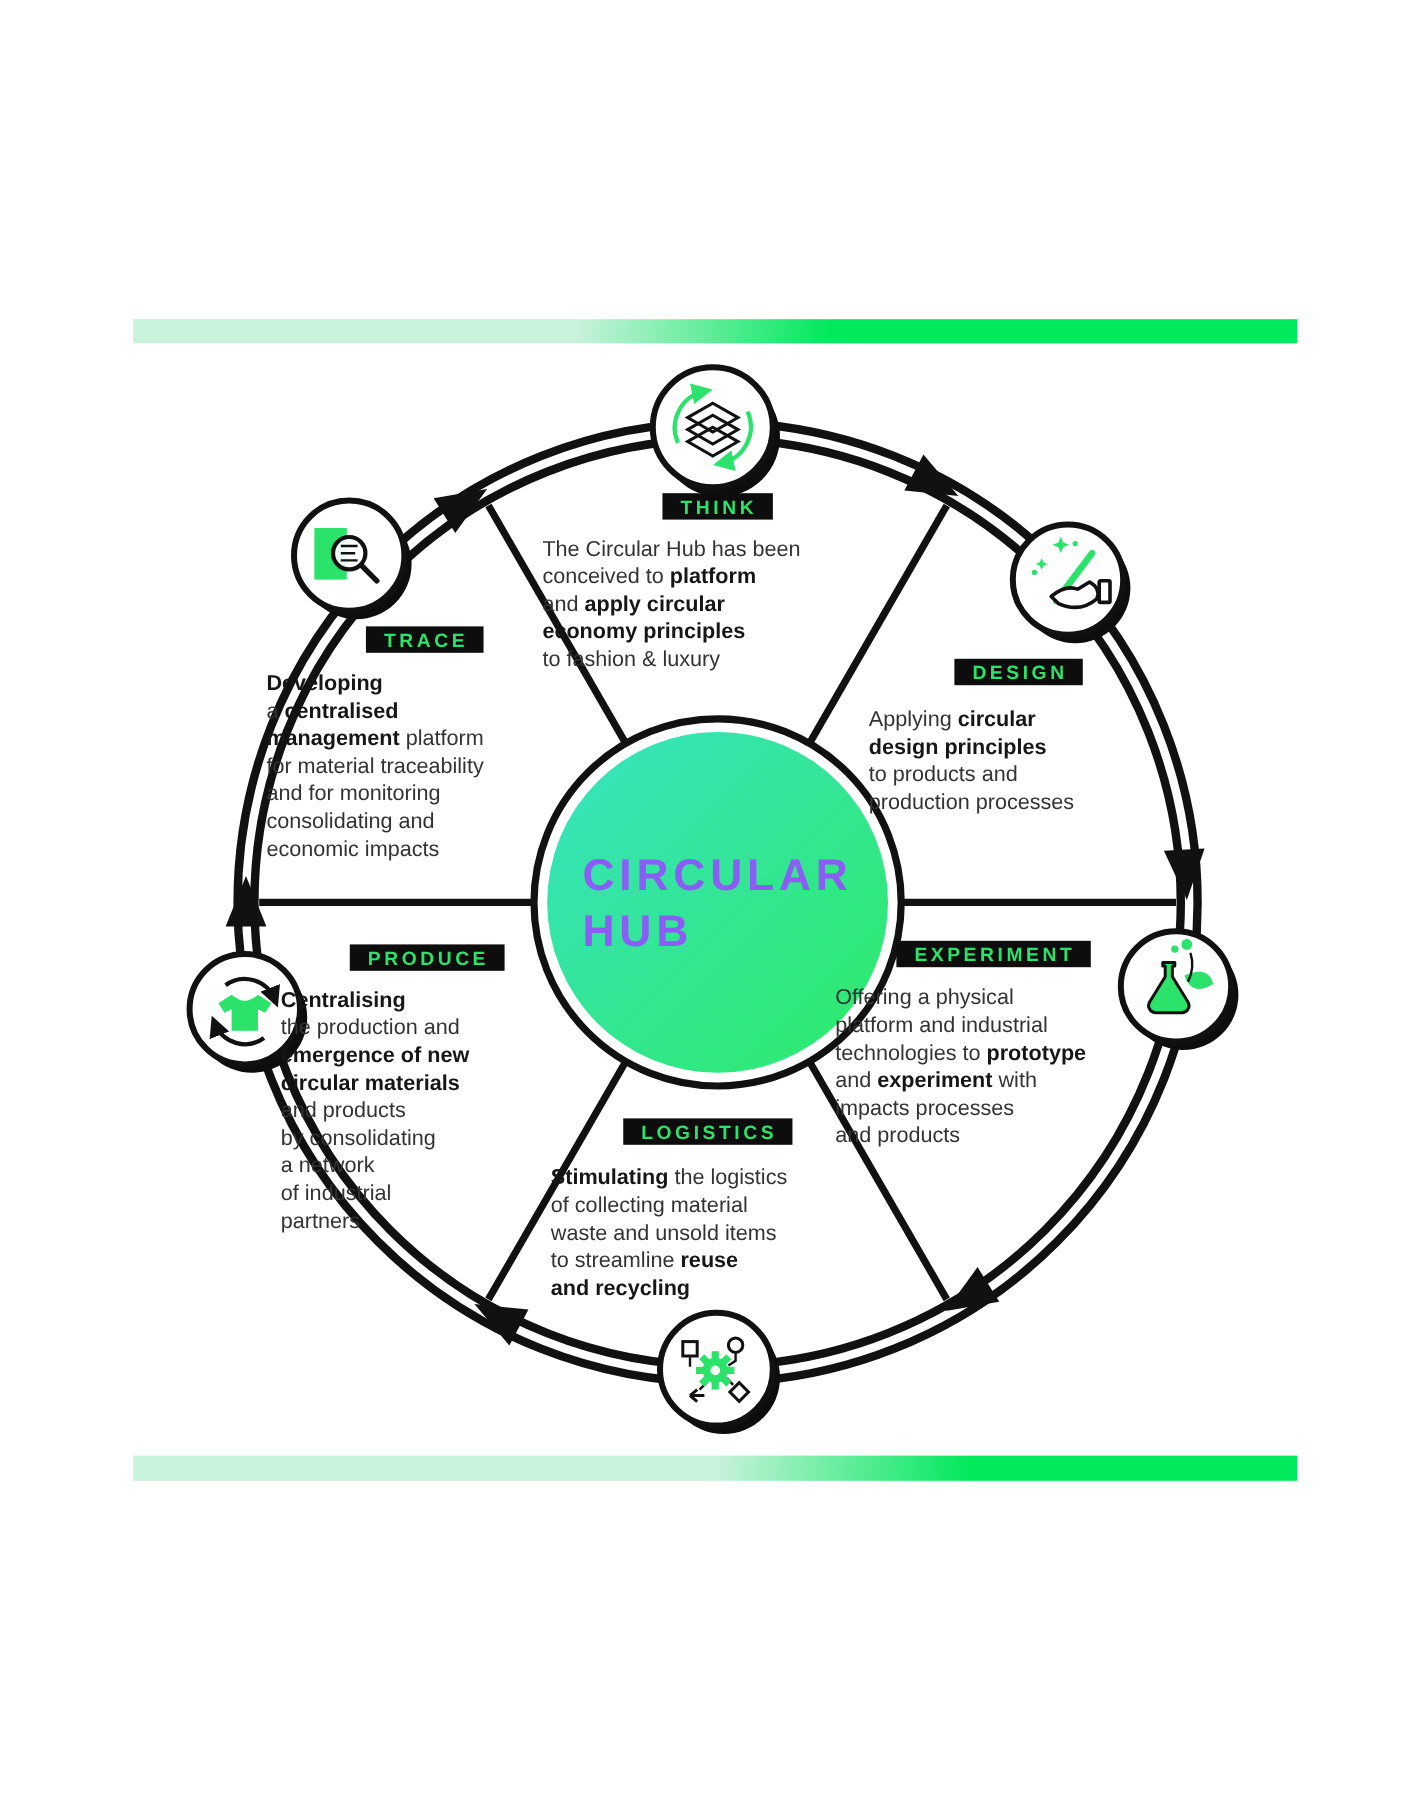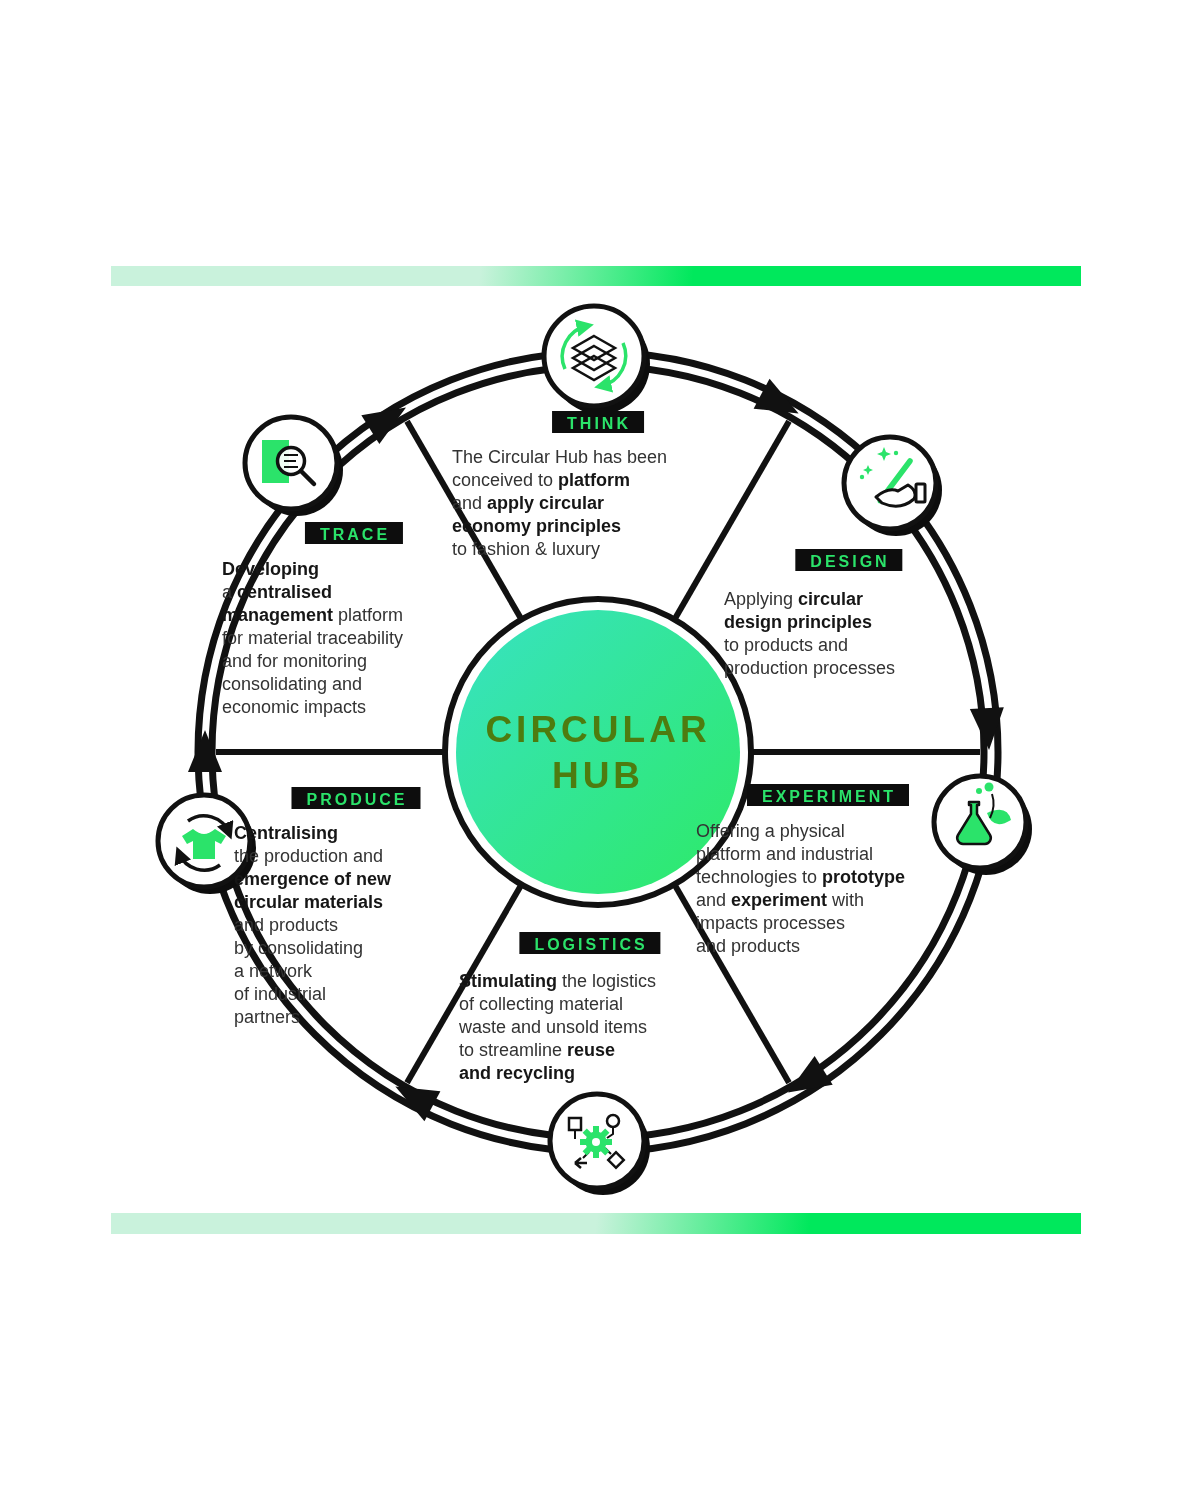--- a/index.html
+++ b/index.html
@@ -33,21 +33,21 @@
     padding:4px 13px 0 15px;white-space:nowrap;
   }
   .desc{
     position:absolute;transform:translateX(-50%);margin:0;
     text-align:left;white-space:pre-line;
     font-size:18px;line-height:23px;color:var(--text);
   }
   .desc .b{font-weight:bold;color:#161616;}
   .hub-title{
     position:absolute;left:598px;top:753px;transform:translate(-50%,-50%);
-    text-align:center;white-space:pre-line;color:#4d7c0f;
+    white-space:pre-line;color:#8b5cf6;
     font-size:37px;font-weight:bold;letter-spacing:4px;line-height:46px;
   }
 </style>
 </head>
 <body>
 
 <div class="canvas">
 
   <div class="bar bar-top"></div>
   <div class="bar bar-bottom"></div>

